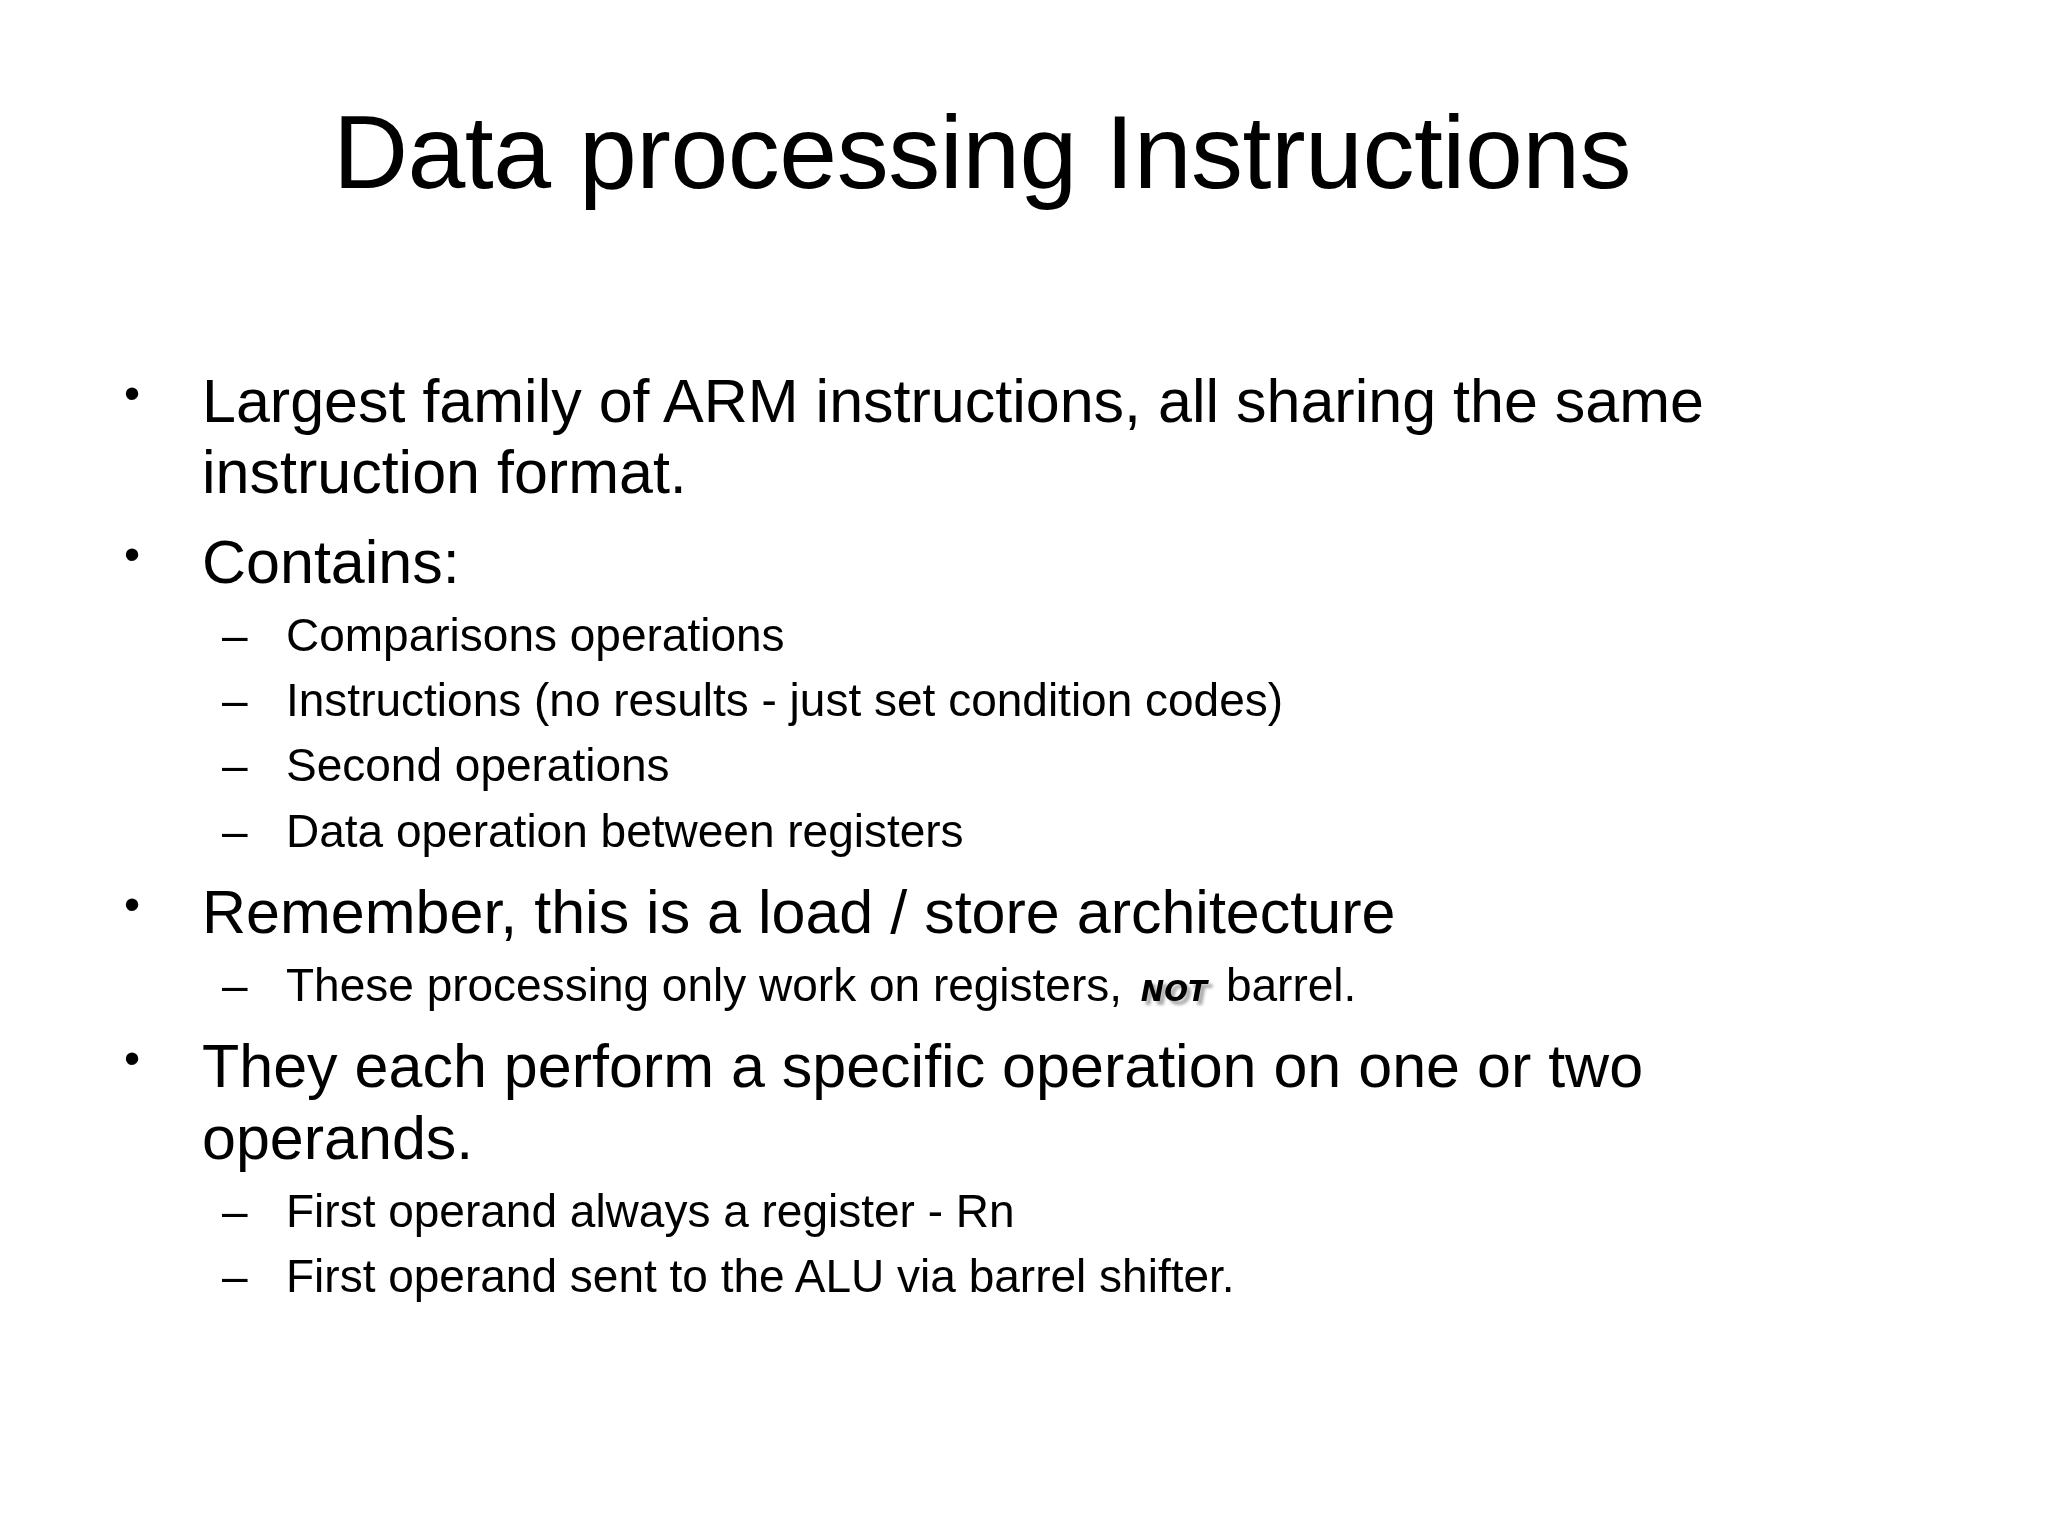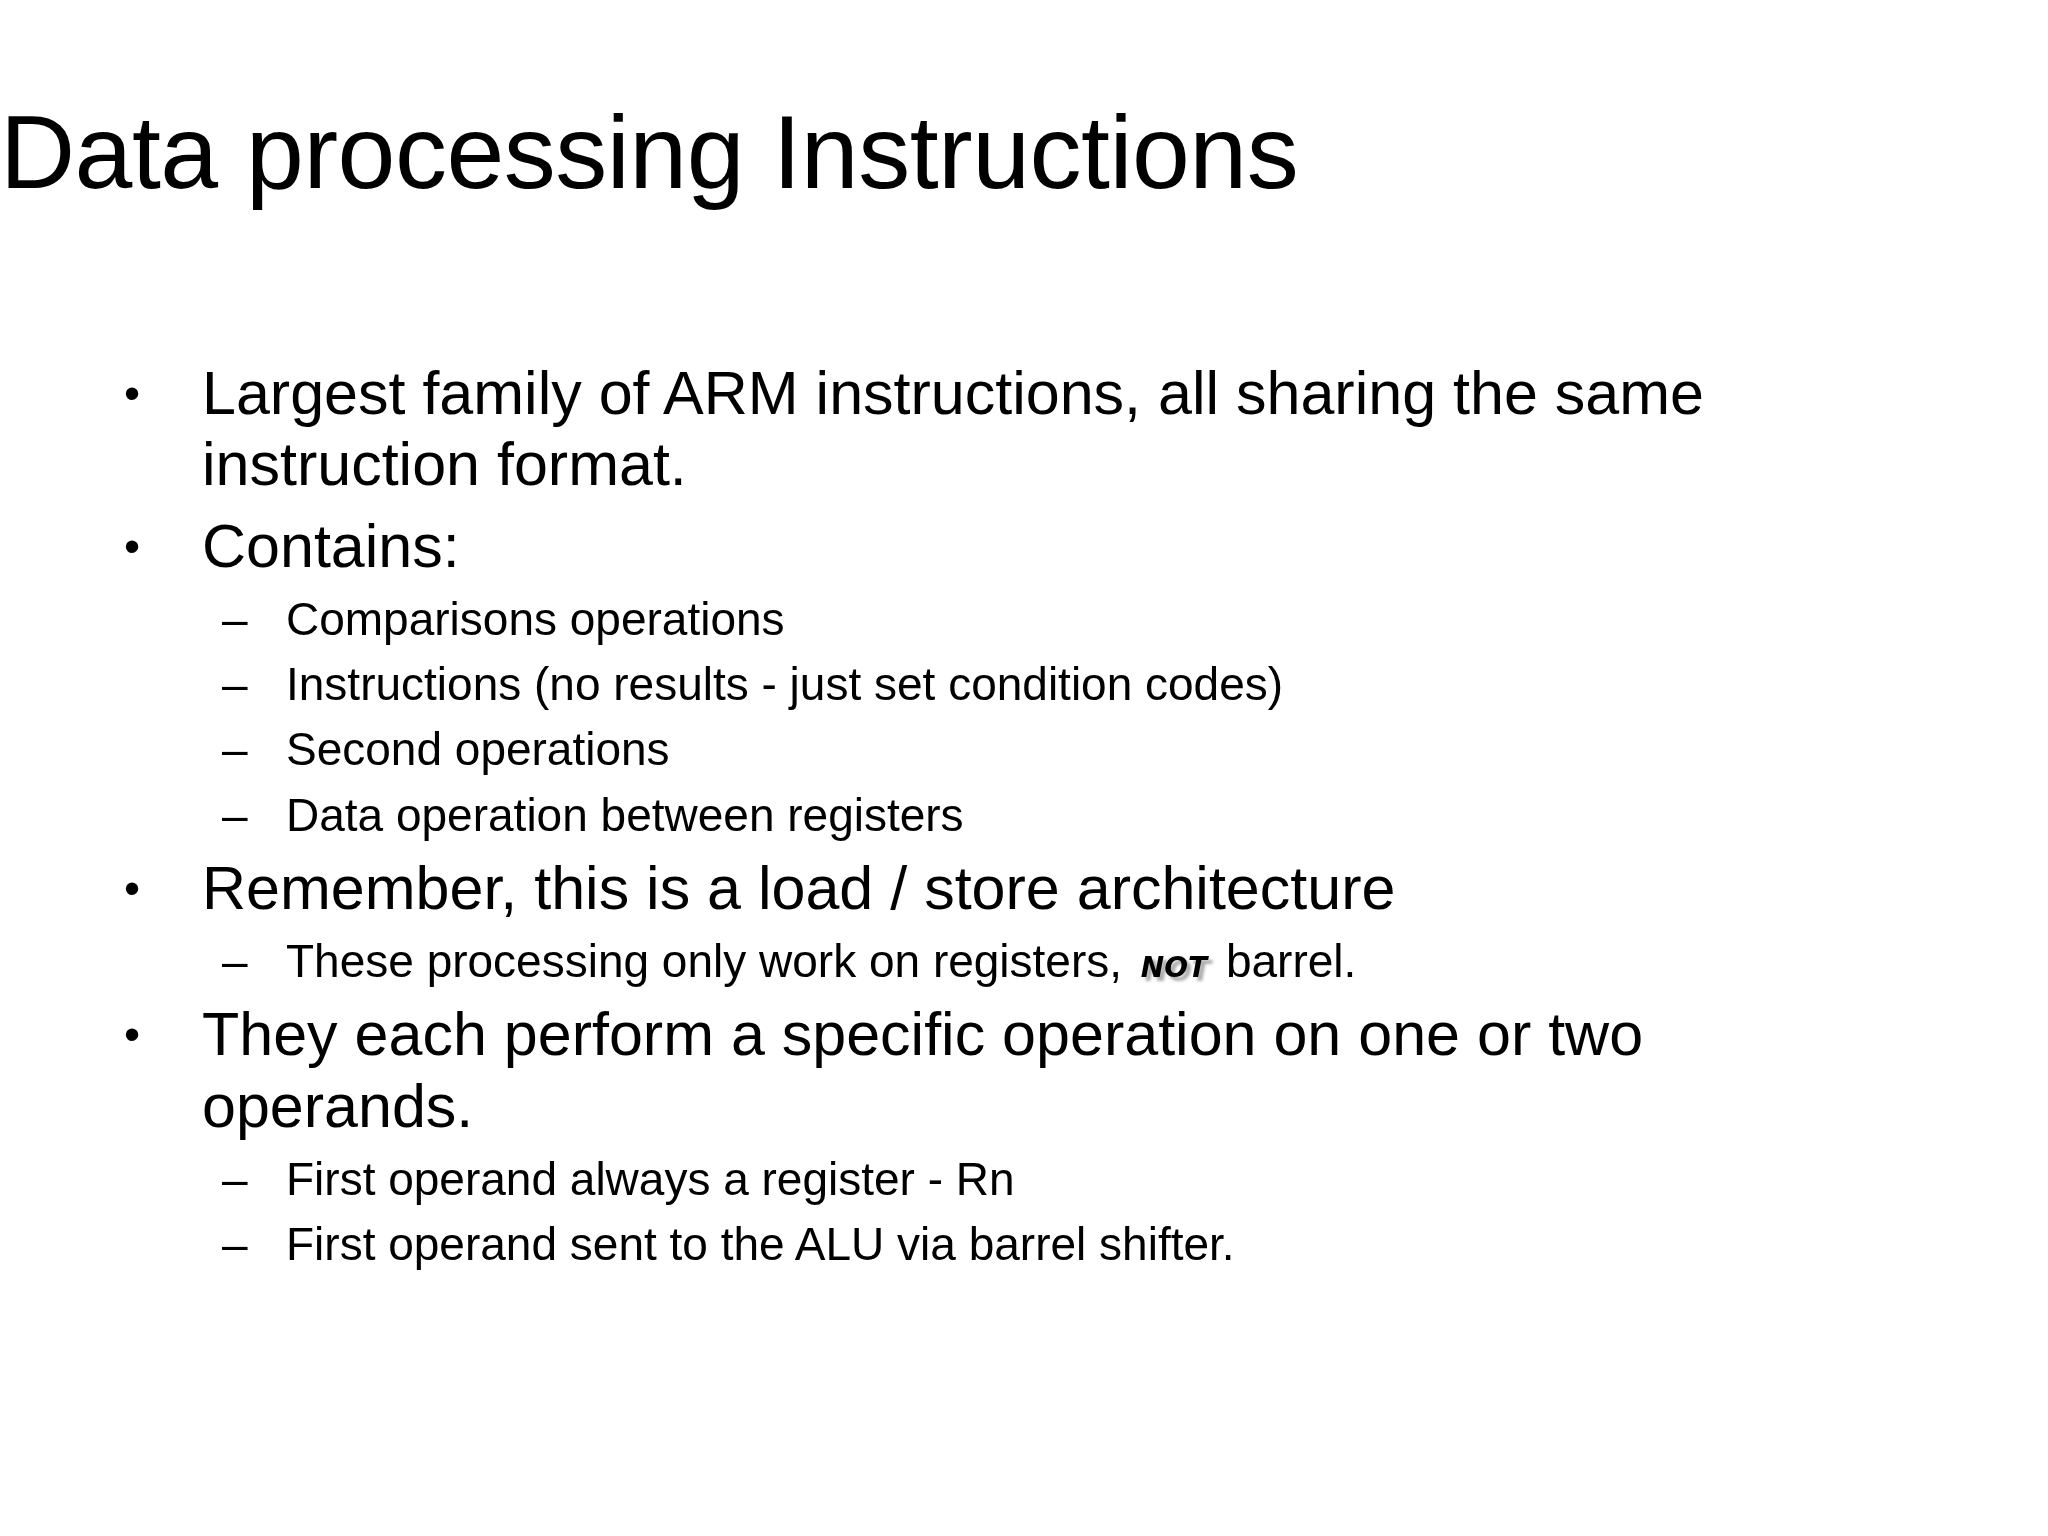--- a/index.html
+++ b/index.html
@@ -17,21 +17,21 @@
     background: #ffffff;
     overflow: hidden;
   }
 
   
   .slide-title {
     position: absolute;
     left: 0;
     top: 96px;
     width: 1964px;
-    text-align: left;
+    text-align: center;
     font-size: 104px;
     line-height: 1.08;
     font-weight: 400;
     color: #000000;
     letter-spacing: -0.5px;
     white-space: nowrap;
   }
 
   
   .body-block {
@@ -56,20 +56,21 @@
   .lvl1 .marker {
     flex: 0 0 auto;
     width: 78px;
     font-size: 46px;
     line-height: 1.55;
     text-align: left;
   }
   .lvl1 .bullet-text {
     flex: 1 1 auto;
     max-width: 1680px;
+    margin-top: 8px;
   }
 
   
   .lvl2 {
     font-size: 46px;
     line-height: 1.2;
     padding-left: 112px;
   }
   .lvl2 .marker {
     flex: 0 0 auto;

